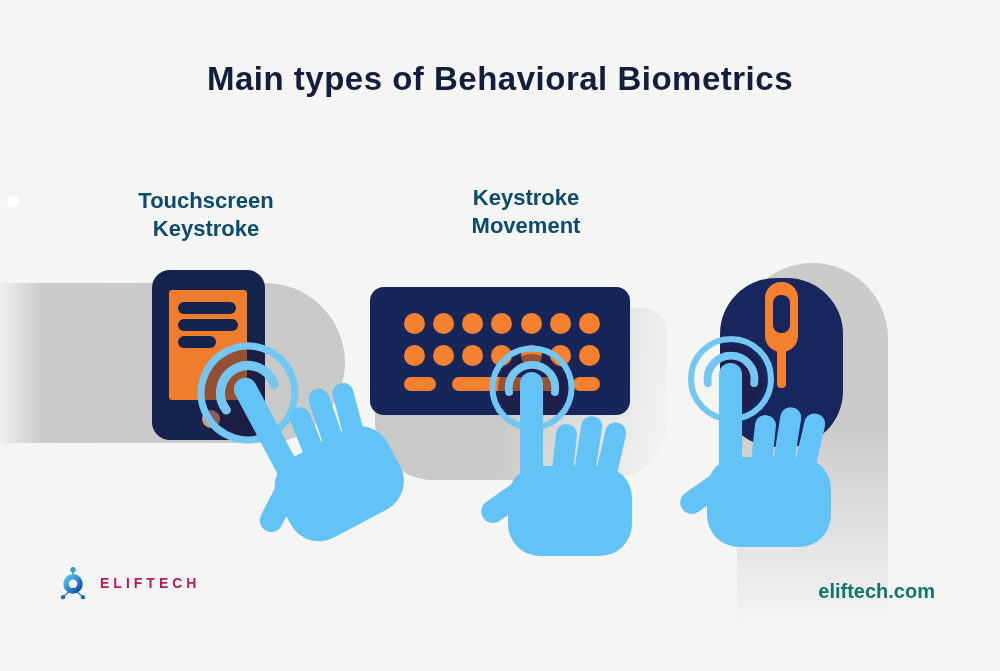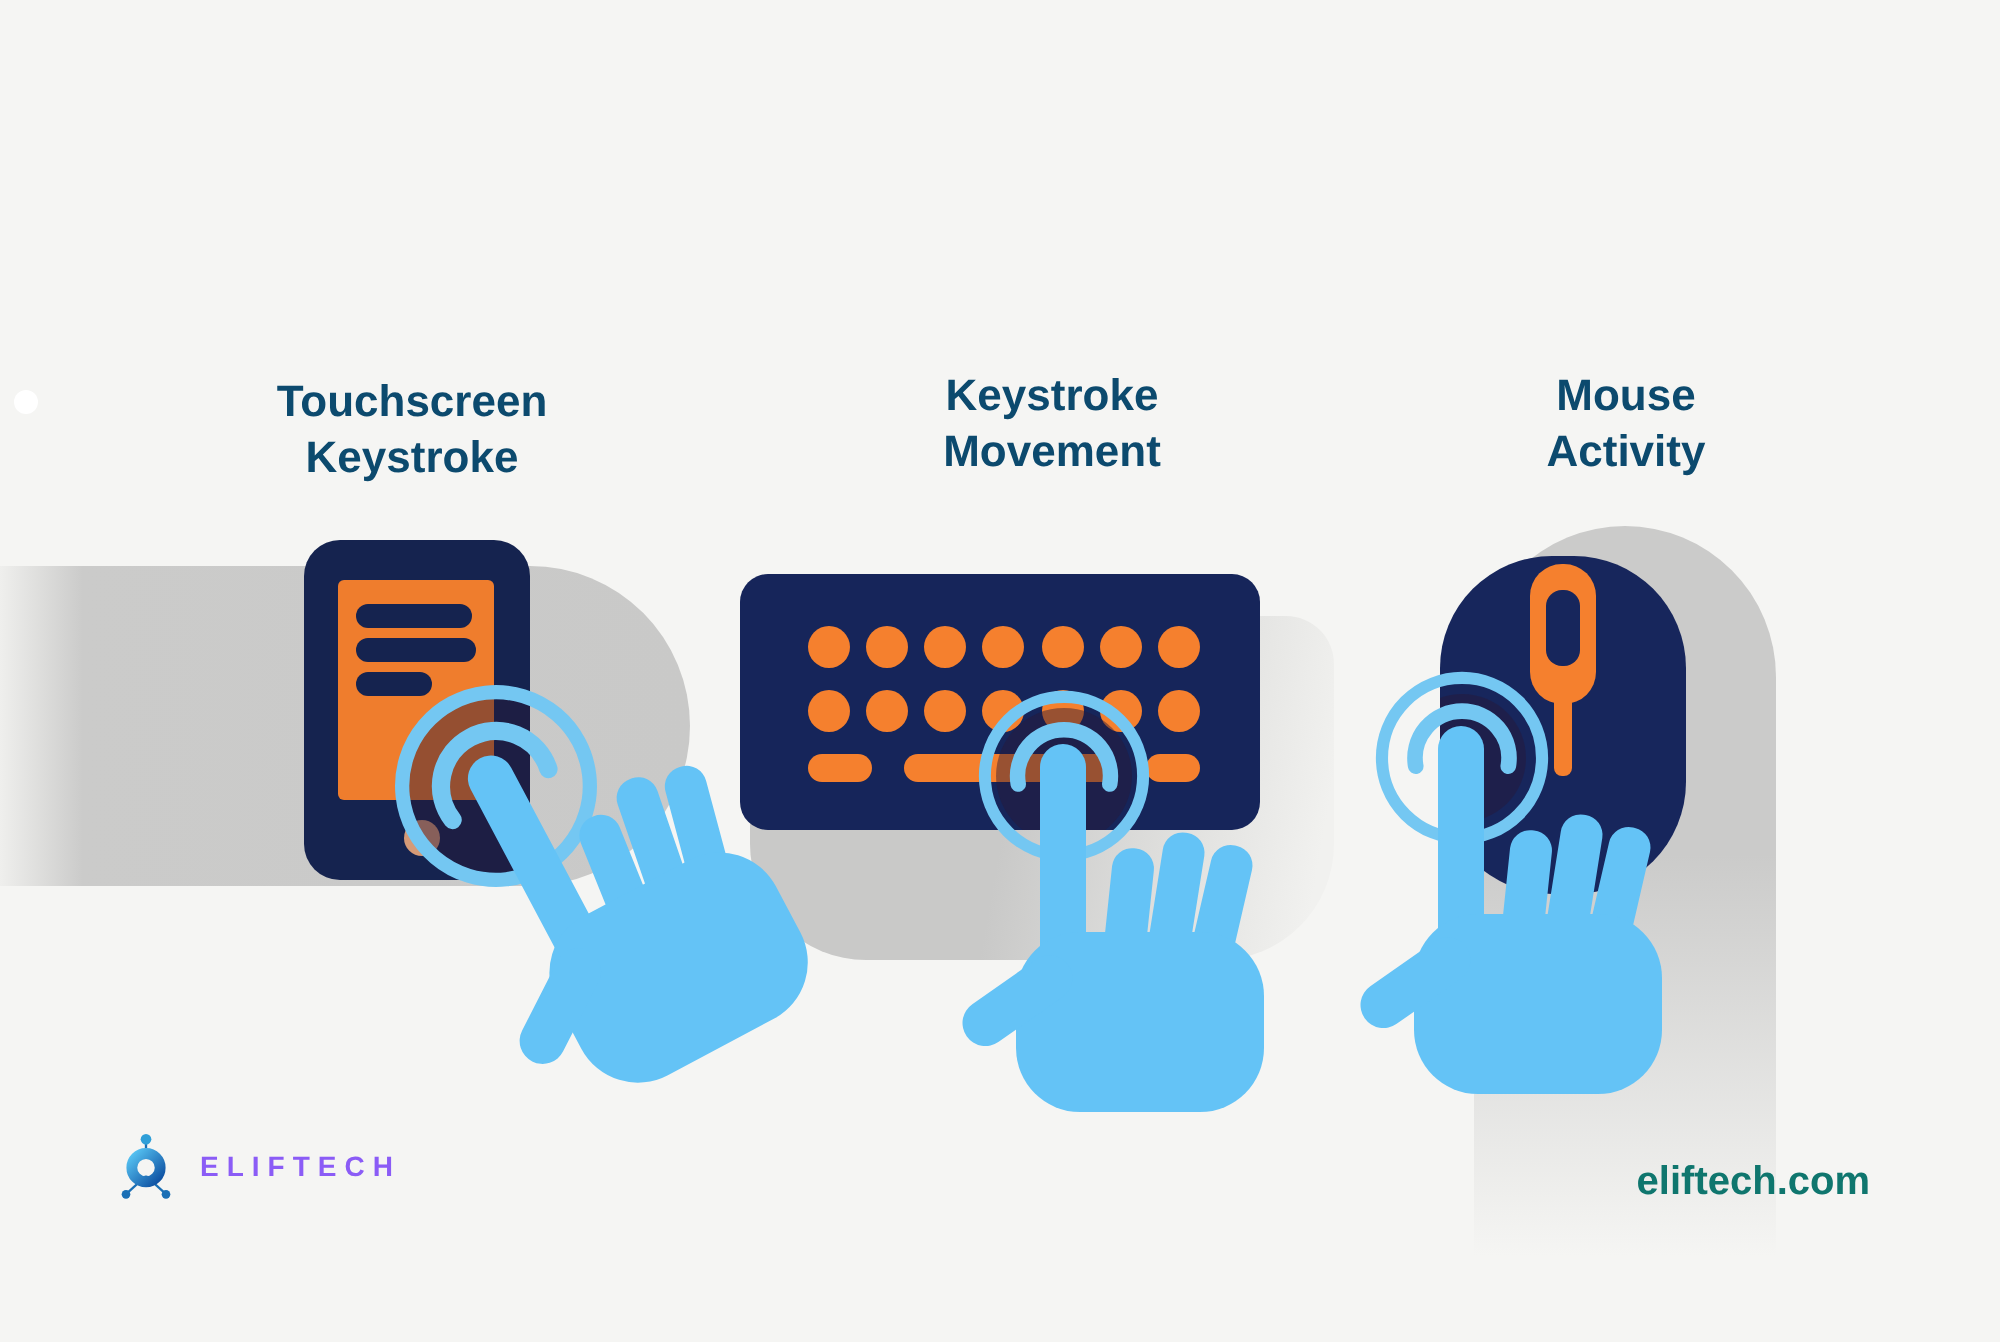--- a/index.html
+++ b/index.html
@@ -78,21 +78,21 @@
   .phone .press{left:50px;top:77px;width:92px;height:92px;}
   .keyboard .press{position:absolute;left:128px;top:67px;width:68px;height:68px;padding:0;}
   .mouse .press{left:-21px;top:69px;width:64px;height:64px;}
   
   .tap{position:absolute;width:200px;height:240px;overflow:visible;z-index:5;}
   .tap-left{left:188px;top:333px;transform:rotate(-28deg);transform-origin:60px 60px;}
   .tap-mid{left:472px;top:328px;}
   .tap-right{left:671px;top:319px;}
   
   .brand{position:absolute;left:58px;top:563px;display:flex;align-items:center;z-index:6;}
-  .brand-text{font-size:14px;font-weight:bold;letter-spacing:4px;color:#8b5cf6;margin-left:12px;}
+  .brand-text{font-size:14px;font-weight:bold;letter-spacing:4px;color:#be185d;margin-left:12px;}
   .website{
     position:absolute;left:735px;top:580px;width:200px;text-align:right;z-index:6;
     font-size:20px;font-weight:bold;color:#0f766e;
   }
   .defs-holder{position:absolute;width:0;height:0;overflow:hidden;}
 </style>
 </head>
 <body>
 
 <svg class="defs-holder" aria-hidden="true">
@@ -112,32 +112,29 @@
   </defs>
 </svg>
 
 <div class="canvas">
 
   <div class="band band-left"></div>
   <div class="band band-mid"></div>
   <div class="band band-right"></div>
   <div class="white-dot"></div>
 
+  <h1 class="title">Main types of Behavioral Biometrics</h1>
 
   <h2 class="col-label c1">
     <span>Touchscreen</span><br>
     <span>Keystroke</span>
   </h2>
   <h2 class="col-label c2">
     <span>Keystroke</span><br>
     <span>Movement</span>
-  </h2>
-  <h2 class="col-label c3">
-    <span>Mouse</span><br>
-    <span>Activity</span>
   </h2>
 
   <div class="phone">
     <div class="phone-screen">
       <div class="p-line l1"></div>
       <div class="p-line l2"></div>
       <div class="p-line l3"></div>
     </div>
     <div class="phone-home"></div>
     <div class="press"></div>

